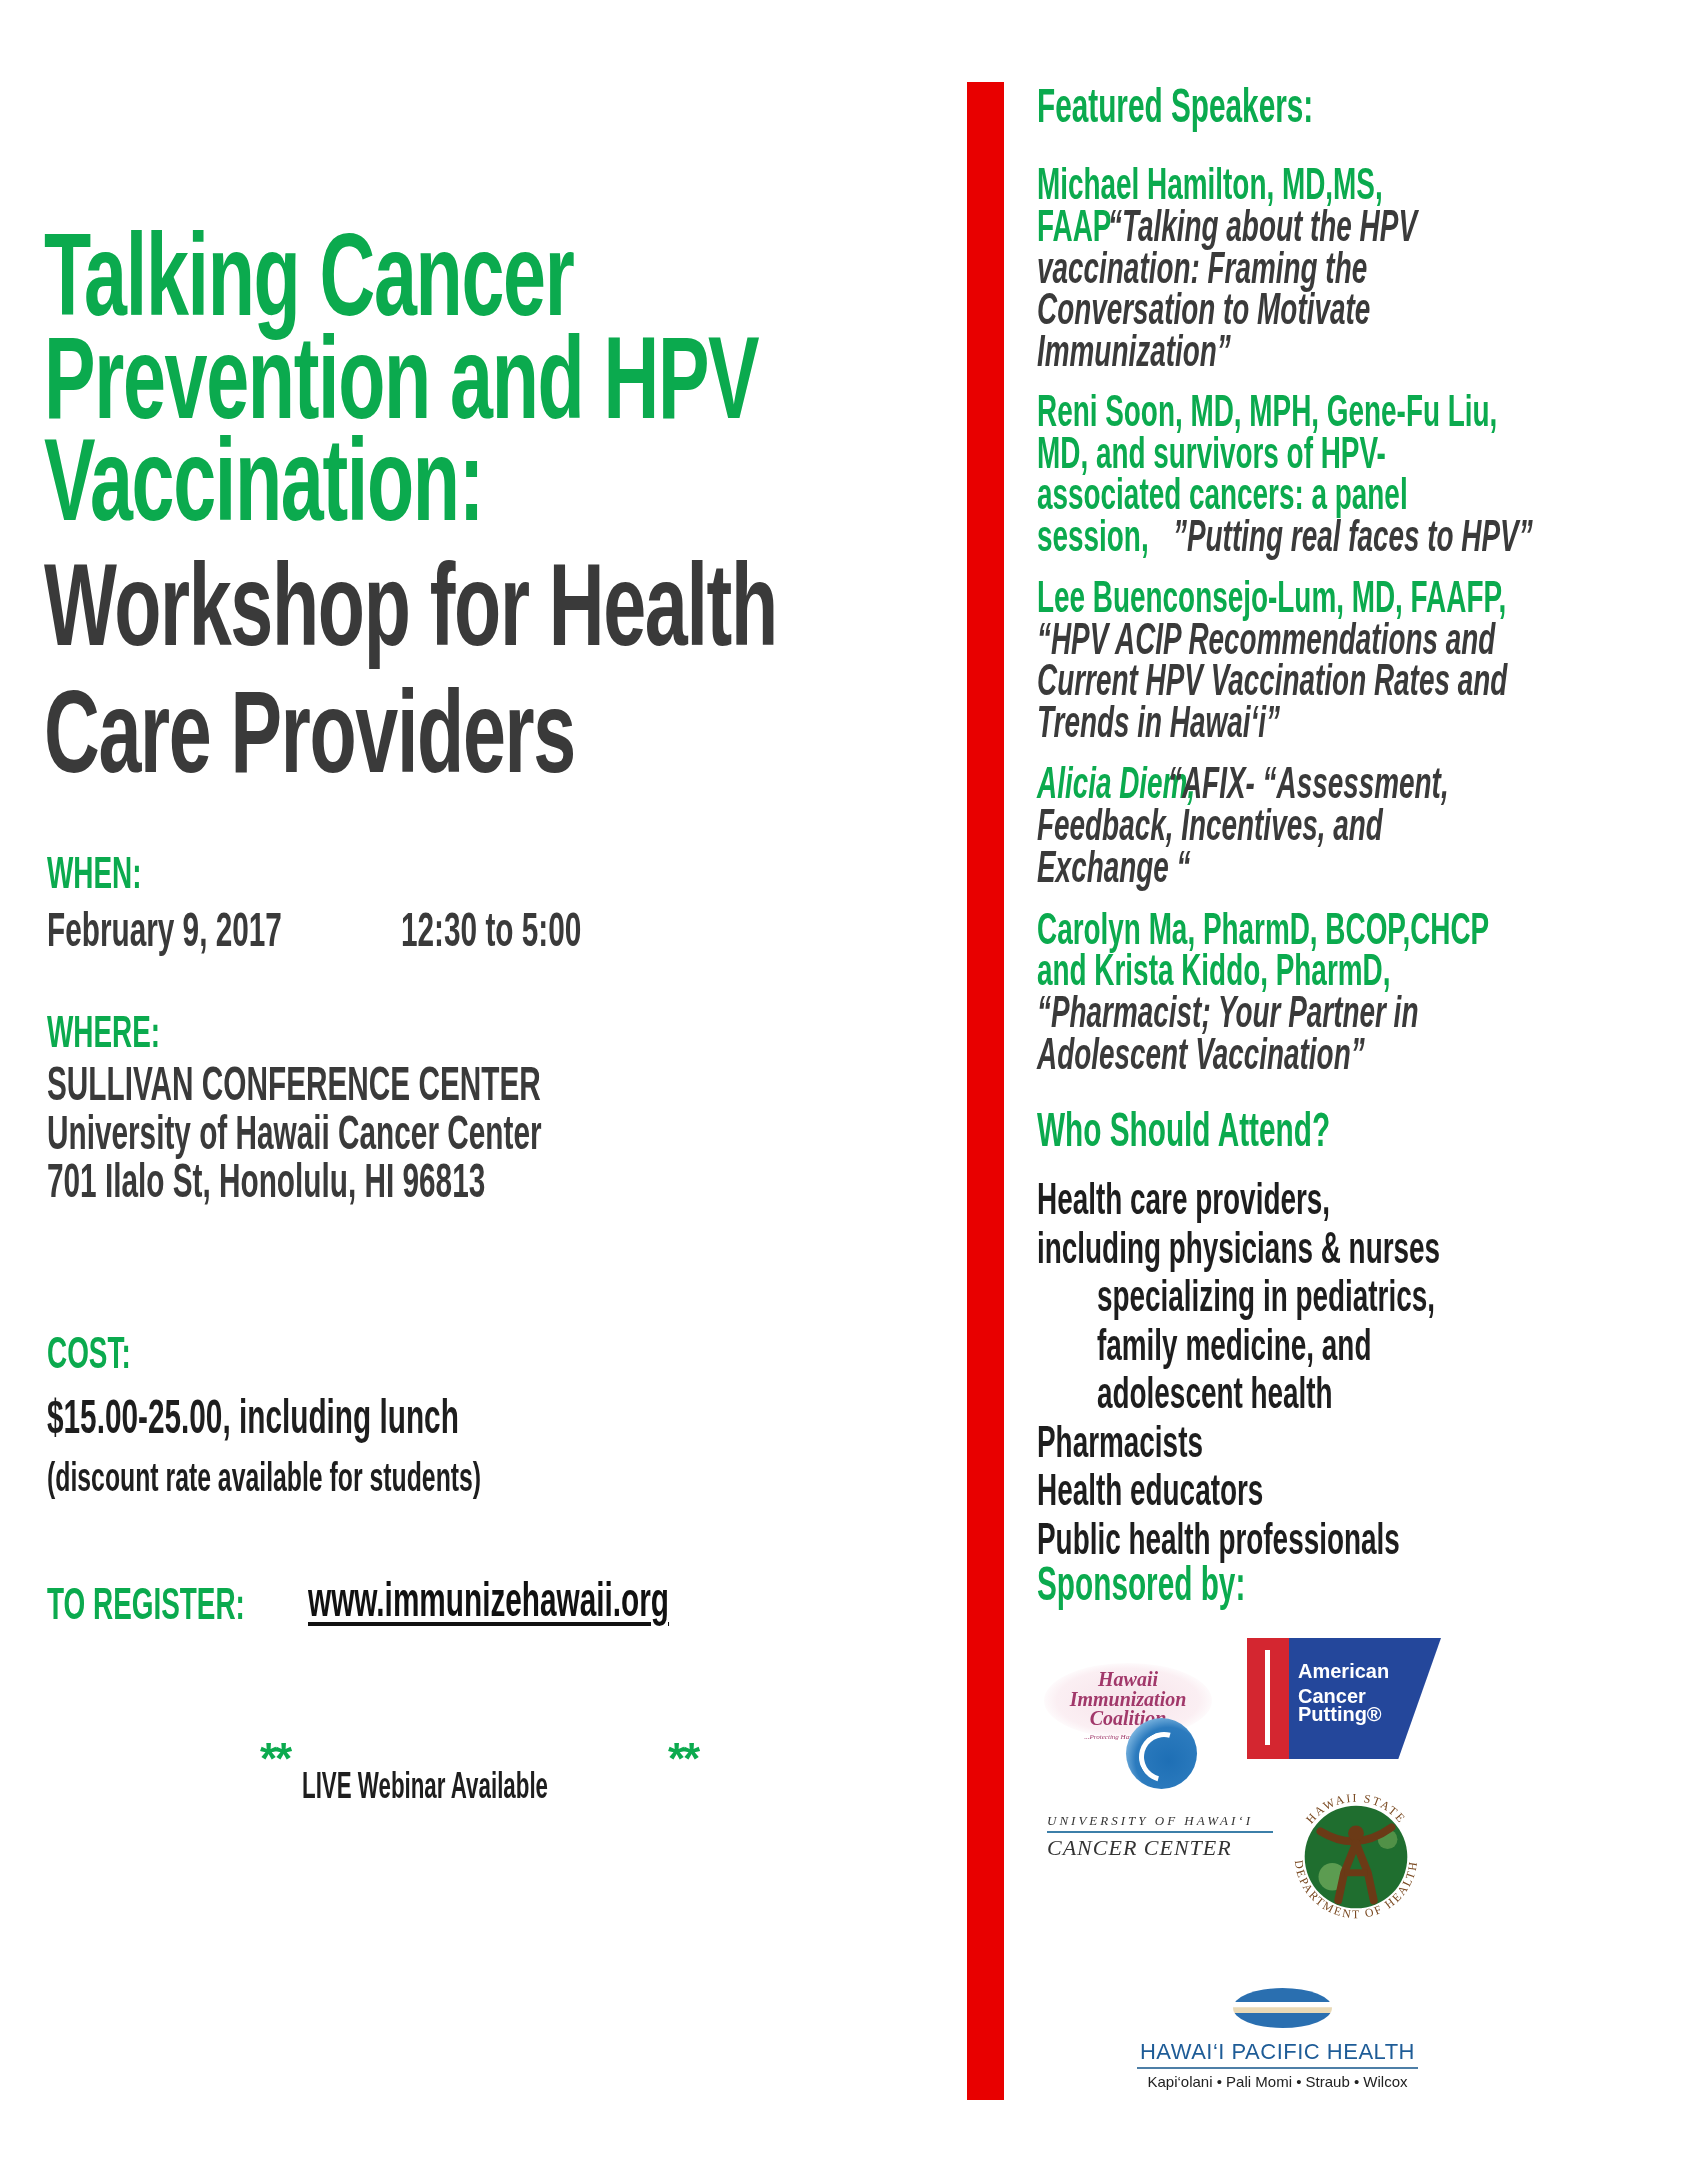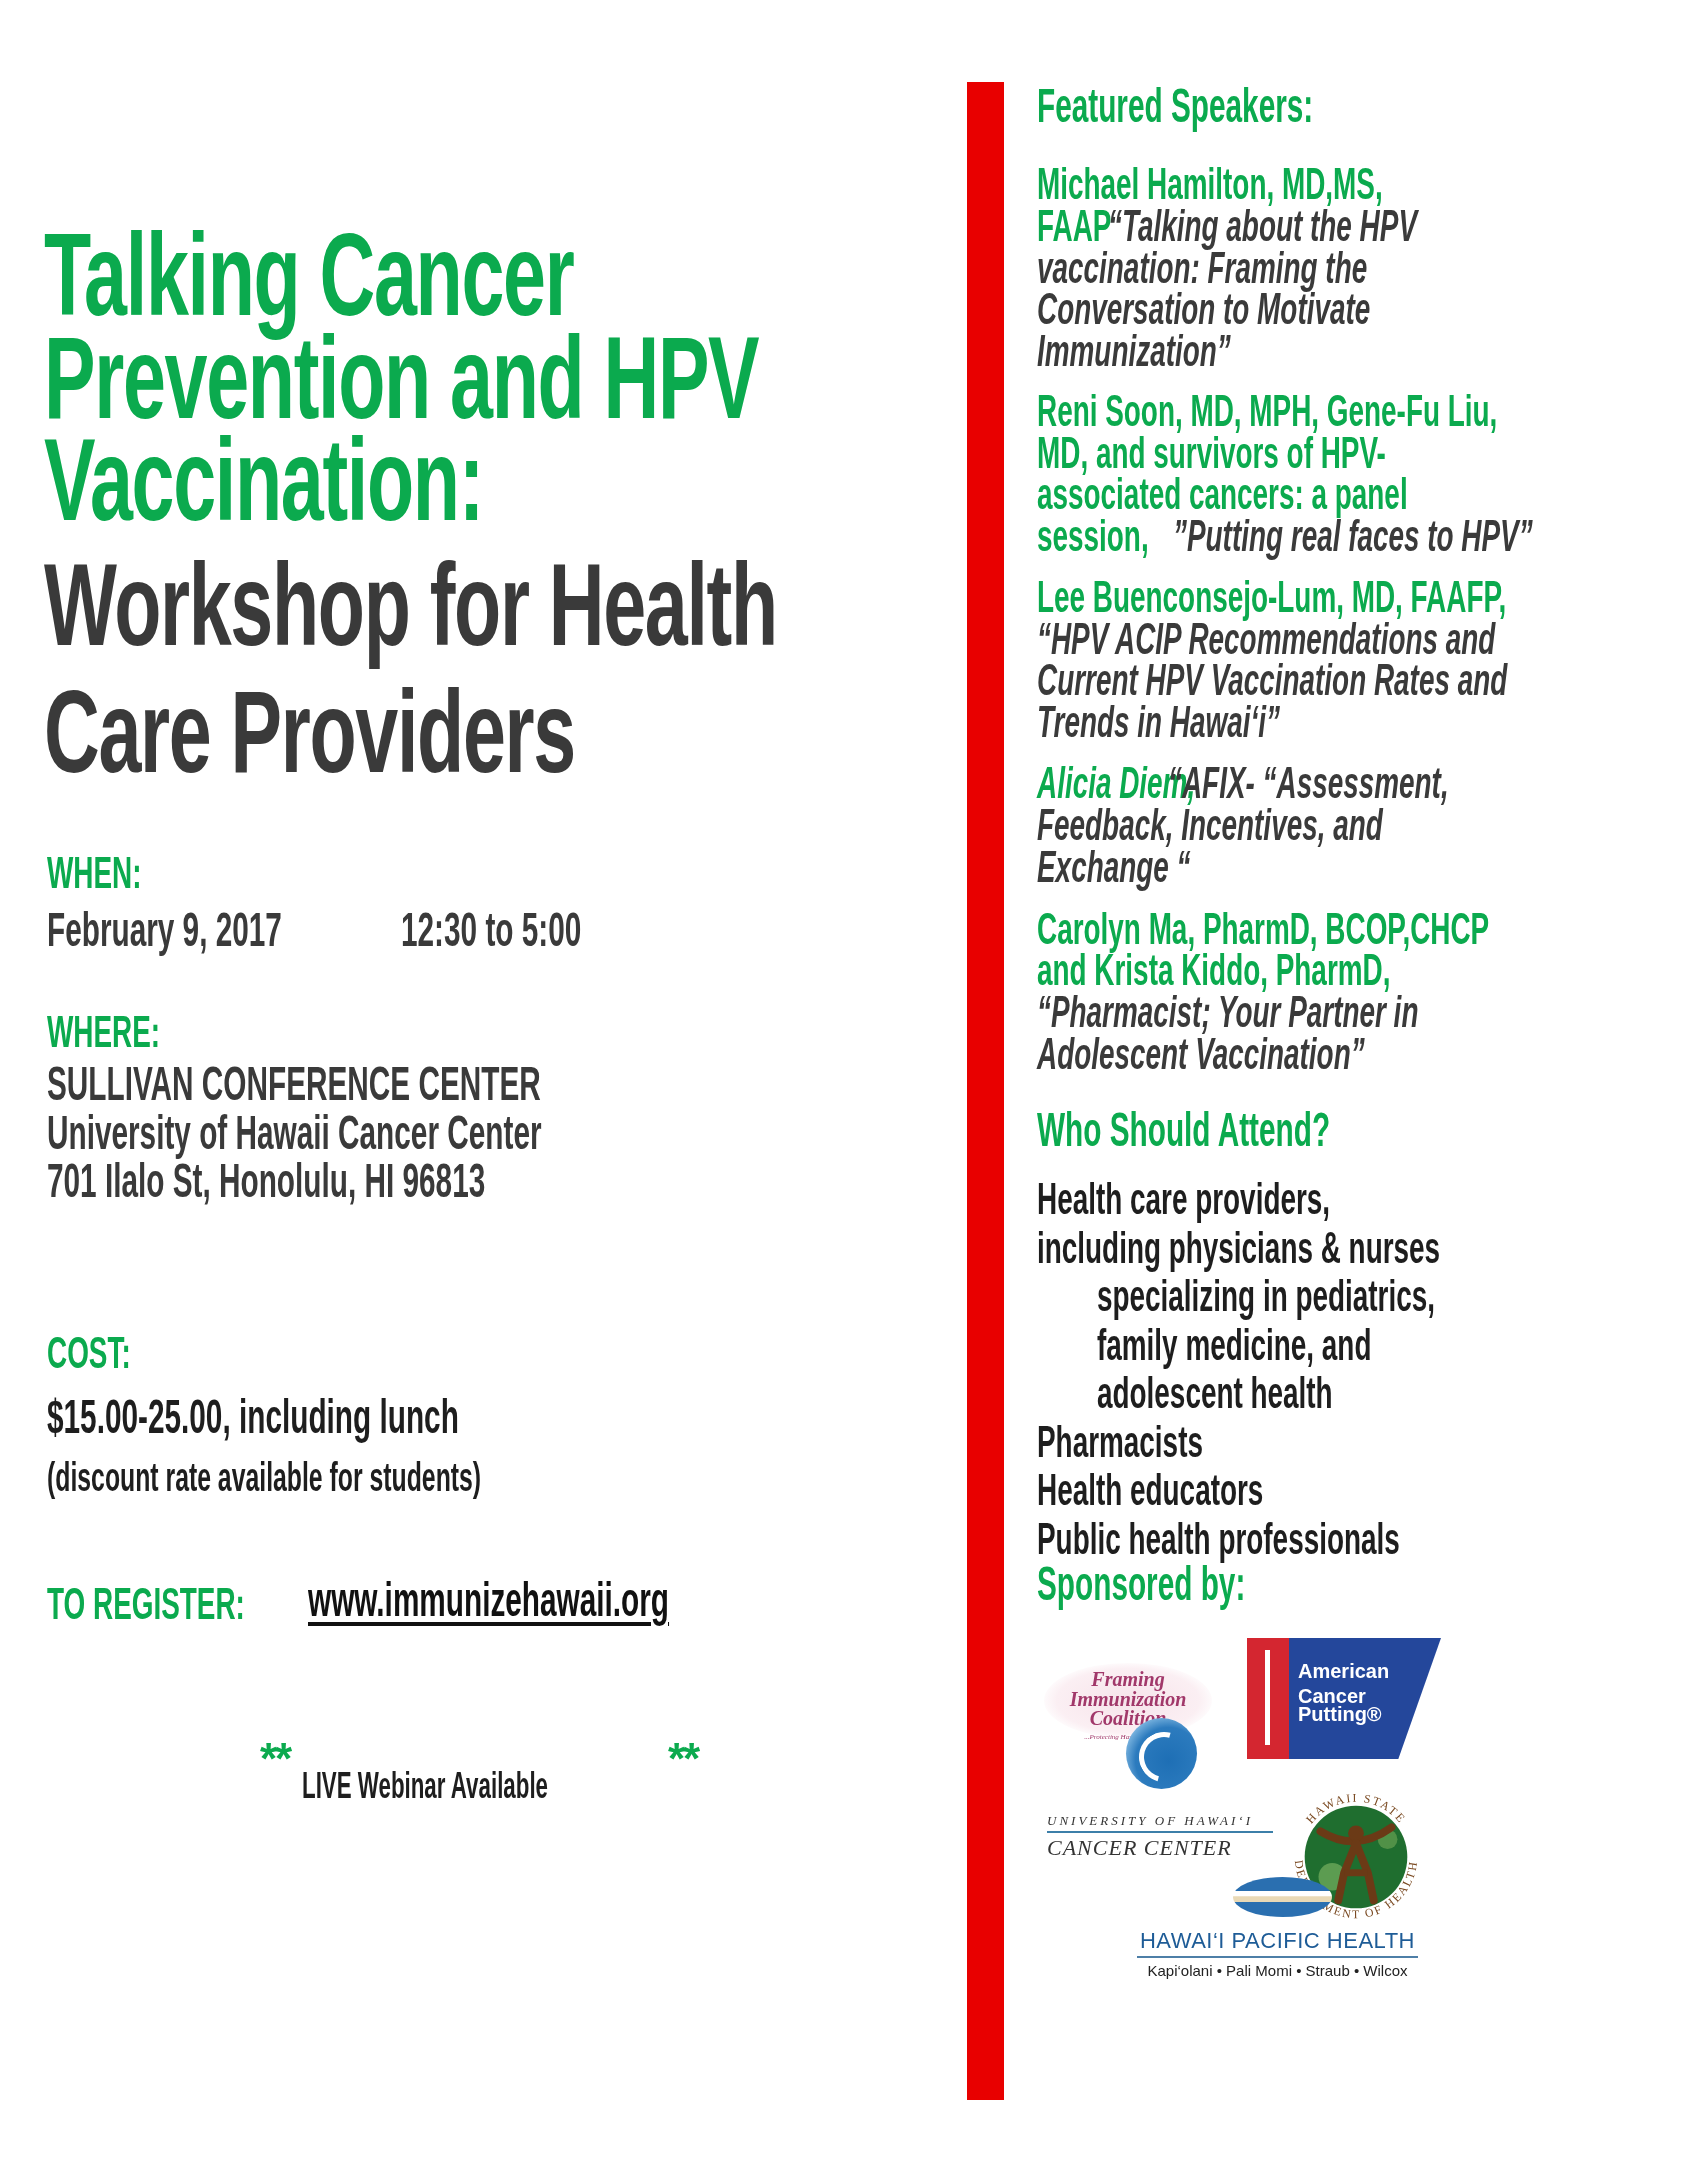--- a/index.html
+++ b/index.html
@@ -35,21 +35,21 @@
   .acs .red { position: absolute; left: 0; top: 0; width: 42px; height: 121px; background: #D42630; }
   .acs .sword { position: absolute; left: 18px; top: 12px; width: 5px; height: 95px; background: #fff; }
   .acs .t { position: absolute; left: 51px; font-family: "Liberation Sans", sans-serif; font-weight: bold; color: #fff; font-size: 20px; line-height: 19px; }
   .uhcc { left: 1044px; top: 1718px; width: 234px; height: 139px; font-style: italic; }
   .uhcc .circ { position: absolute; left: 82px; top: 0; width: 71px; height: 71px; border-radius: 50%; background: radial-gradient(circle at 60% 60%, #1E6FB5 0%, #2C7BBE 55%, #8CC0E6 80%, #fff 82%); }
   .uhcc .wave { position: absolute; left: 95px; top: 14px; width: 40px; height: 40px; border-radius: 50%; border: 5px solid #fff; border-right-color: transparent; border-bottom-color: transparent; transform: rotate(-30deg); }
   .uhcc .t1 { position: absolute; left: 3px; top: 95px; font-family: "Liberation Serif", serif; font-size: 13px; letter-spacing: 3px; color: #333; white-space: nowrap; }
   .uhcc .rule { position: absolute; left: 3px; top: 113px; width: 226px; height: 2px; background: #3C7FA9; }
   .uhcc .t2 { position: absolute; left: 3px; top: 117px; font-family: "Liberation Serif", serif; font-size: 22px; letter-spacing: 1px; color: #333; white-space: nowrap; }
   .doh { left: 1281px; top: 1782px; width: 150px; height: 150px; }
-  .hph { left: 1129px; top: 1877px; width: 297px; height: 119px; }
+  .hph { left: 1129px; top: 1988px; width: 297px; height: 119px; }
   .hph .oval { position: absolute; left: 104px; top: 0; width: 99px; height: 40px; border-radius: 50%; background: linear-gradient(#2A6FB0 0%, #2A6FB0 35%, #fff 36%, #fff 48%, #E9D9B6 49%, #E9D9B6 62%, #2A6FB0 63%); }
   .hph .t1 { position: absolute; left: 0; top: 51px; width: 297px; text-align: center; font-family: "Liberation Sans", sans-serif; font-size: 22px; color: #1E5C97; letter-spacing: 0.5px; white-space: nowrap; }
   .hph .rule { position: absolute; left: 8px; top: 79px; width: 281px; height: 2px; background: #4E7FA7; }
   .hph .t2 { position: absolute; left: 0; top: 85px; width: 297px; text-align: center; font-family: "Liberation Sans", sans-serif; font-size: 15px; color: #222; white-space: nowrap; }
 </style>
 </head>
 <body>
 
 <div class="page">
 
@@ -128,21 +128,21 @@
   <div class="ln rtxt black" style="left:1097px;top:1322px;">family medicine, and</div>
   <div class="ln rtxt black" style="left:1097px;top:1370px;">adolescent health</div>
   <div class="ln rtxt black" style="left:1037px;top:1419px;">Pharmacists</div>
   <div class="ln rtxt black" style="left:1037px;top:1467px;">Health educators</div>
   <div class="ln rtxt black" style="left:1037px;top:1516px;">Public health professionals</div>
 
   <div class="ln rhead green" style="left:1037px;top:1560px;">Sponsored by:</div>
 
   <div class="logo hic">
     <div class="cloud"></div>
-    <div class="t" style="top:14px;font-size:20px;">Framing</div>
+    <div class="t" style="top:14px;font-size:20px;">Hawaii</div>
     <div class="t" style="top:34px;font-size:20px;">Immunization</div>
     <div class="t" style="top:53px;font-size:20px;">Coalition</div>
     <div class="t" style="top:79px;font-size:7px;font-weight:normal;">...Protecting Hawaii's Families</div>
   </div>
 
   <div class="logo acs">
     <div class="blue"></div>
     <div class="red"></div>
     <div class="sword"></div>
     <div class="t" style="top:24px;">American</div>

